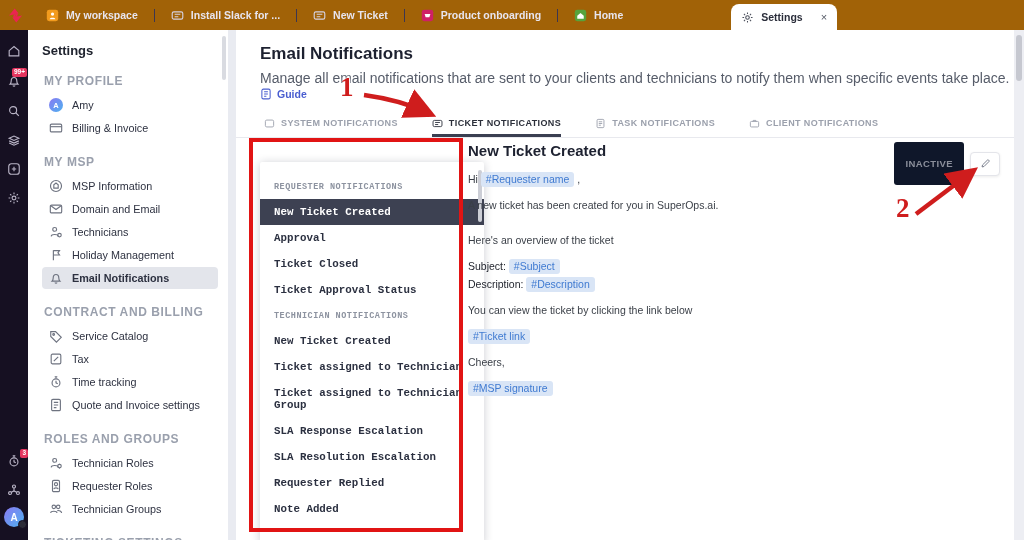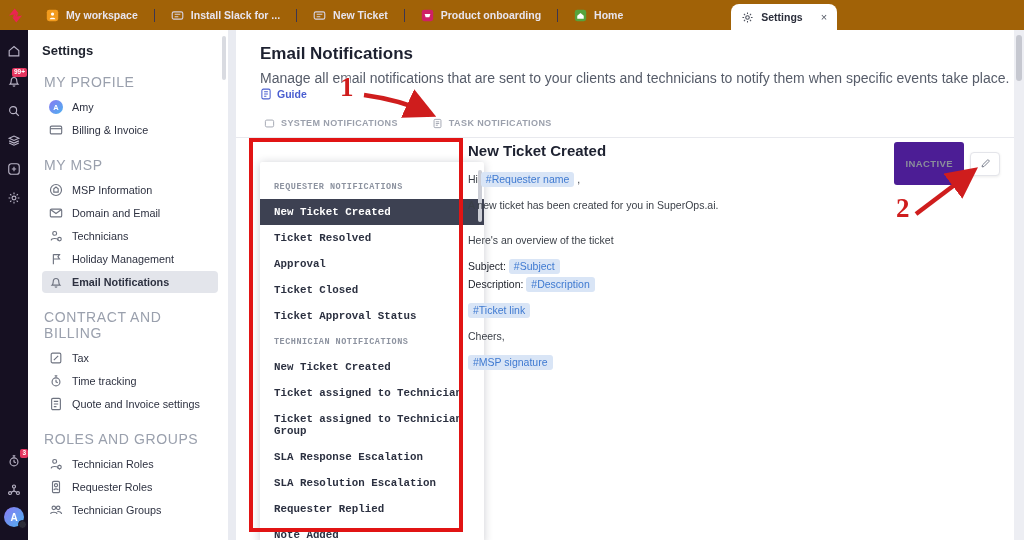--- a/index.html
+++ b/index.html
@@ -20,21 +20,21 @@
   .rail { position:absolute; left:0; top:30px; width:28px; height:510px; background:#161022; z-index:4; }
   .rail-ic { position:absolute; left:7px; width:14px; height:14px; }
   .rail-ic svg { width:14px; height:14px; }
   .badge { position:absolute; background:#e4355f; color:#fff; font-size:6.5px; font-weight:bold; border-radius:2px; padding:1px 2px; line-height:1; }
   .rail-avatar { position:absolute; left:4px; top:477px; width:20px; height:20px; border-radius:50%; background:linear-gradient(135deg,#8a79f2,#4db1f0); color:#fff; font-size:10px; font-weight:bold; display:flex; align-items:center; justify-content:center; }
   .rail-avatar .dot { position:absolute; right:-3px; bottom:-2px; width:9px; height:9px; border-radius:50%; background:#2c2c38; border:1px solid #161022; }
 
   
   .sidebar { position:absolute; left:28px; top:30px; width:200px; height:510px; background:#ffffff; padding:13px 10px 10px 14px; z-index:3; }
   .sb-title { font-size:13px; font-weight:bold; color:#20242f; margin-bottom:6px; }
-  .sb-sec { font-size:14px; font-weight:normal; letter-spacing:.6px; color:#9aa0ad; margin:16px 0 6px 2px; }
+  .sb-sec { font-size:12px; font-weight:bold; letter-spacing:.6px; color:#9aa0ad; margin:16px 0 6px 2px; }
   .sb-item { display:flex; align-items:center; gap:9px; padding:4px 7px; border-radius:4px; color:#2d3140; font-size:10.8px; cursor:pointer; margin-bottom:1px; }
   .sb-item.sel { background:#e3e5eb; font-weight:bold; }
   .sb-item .ic { width:14px; height:14px; flex:0 0 14px; display:inline-flex; }
   .sb-item .ic svg { width:14px; height:14px; }
   .sb-av { width:14px; height:14px; border-radius:50%; background:linear-gradient(135deg,#8a79f2,#4db1f0); color:#fff; font-size:7.5px; font-weight:bold; display:flex; align-items:center; justify-content:center; flex:0 0 14px; }
   .sb-scroll { position:absolute; right:2px; top:6px; width:4px; height:44px; border-radius:2px; background:#d9dbe1; }
 
   
   .main { position:absolute; left:236px; top:30px; width:778px; height:510px; background:#ffffff; z-index:2; }
   .m-title { position:absolute; left:24px; top:14px; font-size:17px; font-weight:bold; color:#1d2130; }
@@ -50,21 +50,21 @@
   .nlist { position:absolute; left:24px; top:132px; width:224px; height:382px; background:#ffffff; border-radius:2px; box-shadow:0 1px 10px rgba(25,28,50,.22); padding:12px 0 8px 0; overflow:hidden;font-family:Liberation Mono, monospace; }
   .nl-sec { font-size:8.5px; font-weight:bold; letter-spacing:.5px; color:#8d93a0; padding:8px 14px 7px 14px; }
   .nl-item { font-size:10.8px; font-weight:bold; color:#2b3040; padding:7px 14px; cursor:pointer; }
   .nl-item.sel { background:#3d4152; color:#ffffff; }
   .nl-scroll { position:absolute; right:2px; top:8px; width:4px; height:52px; border-radius:2px; background:#ccced6; }
 
   
   .preview { position:absolute; left:232px; top:112px; width:540px; }
   .p-title { font-size:15px; font-weight:bold; color:#1d2130; }
   .p-actions { position:absolute; right:8px; top:0px; display:flex; align-items:center; gap:6px; }
-  .p-badge { background:#4c1d95; color:#8b8f9b; font-size:9.5px; font-weight:bold; letter-spacing:.4px; padding:16px 11px; border-radius:3px; }
+  .p-badge { background:#0f172a; color:#8b8f9b; font-size:9.5px; font-weight:bold; letter-spacing:.4px; padding:16px 11px; border-radius:3px; }
   .p-edit { width:30px; height:24px; background:#fff; border:1px solid #e4e5ea; border-radius:4px; box-shadow:0 1px 3px rgba(0,0,0,.08); display:flex; align-items:center; justify-content:center; cursor:pointer; }
   .p-edit svg { width:11px; height:11px; }
   .p-body { margin-top:14px; font-size:10.5px; color:#3a3f47; }
   .p-body p { margin:0 0 13px 0; line-height:1.25; }
   .p-body p.gap { margin-top:22px; }
   .chip { background:#d9e5f6; color:#3f7ad1; border-radius:3px; padding:1px 5px 2px 5px; }
   .b { font-weight:normal; color:#23262f; }
 
   
   .pg-scroll { position:absolute; right:0; top:30px; width:10px; height:510px; background:#edeef3; z-index:6; }
@@ -254,20 +254,29 @@
             <path d="M3.5 11.5h9c-1-1-1.3-2-1.3-3.5 0-2.4-1-4-3.2-4s-3.2 1.6-3.2 4c0 1.5-.3 2.5-1.3 3.5z"></path>
             <path d="M6.8 13.2a1.3 1.3 0 0 0 2.4 0"></path>
           </svg>
         </span>
         <span>Email Notifications</span>
       </div>
       <div class="sb-sec">CONTRACT AND BILLING</div>
       <div class="sb-item">
         <span class="ic">
           <svg viewBox="0 0 16 16" fill="none" stroke="#6e7380" stroke-width="1.3">
+            <path d="M2 8.5V3h5.5L14 9.5 8.5 15z"></path>
+            <circle cx="5.3" cy="6.3" r="1"></circle>
+          </svg>
+        </span>
+        <span>Service Catalog</span>
+      </div>
+      <div class="sb-item">
+        <span class="ic">
+          <svg viewBox="0 0 16 16" fill="none" stroke="#6e7380" stroke-width="1.3">
             <rect x="2.5" y="2.5" width="11" height="11" rx="1.5"></rect>
             <path d="m5.5 10.5 5-5M6 6h.01M10 10h.01"></path>
           </svg>
         </span>
         <span>Tax</span>
       </div>
       <div class="sb-item">
         <span class="ic">
           <svg viewBox="0 0 16 16" fill="none" stroke="#6e7380" stroke-width="1.3">
             <circle cx="8" cy="9" r="4.5"></circle>
@@ -335,36 +344,53 @@
   </div>
   <div class="m-tabs" id="m-tabs">
       <div class="m-tab">
         <span style="display: inline-flex;">
           <svg viewBox="0 0 16 16" fill="none" stroke="currentColor" stroke-width="1.3">
             <rect x="2" y="3" width="12" height="10" rx="2"></rect>
           </svg>
         </span>
         <span>SYSTEM NOTIFICATIONS</span>
       </div>
+      <div class="m-tab active">
+        <span style="display: inline-flex;">
+          <svg viewBox="0 0 16 16" fill="none" stroke="currentColor" stroke-width="1.3">
+            <rect x="1.5" y="3.5" width="13" height="9" rx="2"></rect>
+            <path d="M4.5 6.5h7M4.5 9.5h4.5"></path>
+          </svg>
+        </span>
+        <span>TICKET NOTIFICATIONS</span>
+      </div>
       <div class="m-tab">
         <span style="display: inline-flex;">
           <svg viewBox="0 0 16 16" fill="none" stroke="currentColor" stroke-width="1.3">
             <rect x="3" y="2" width="10" height="12" rx="1.5"></rect>
             <path d="M5.5 5.5h5M5.5 8h5M5.5 10.5h3"></path>
           </svg>
         </span>
         <span>TASK NOTIFICATIONS</span>
       </div>
+      <div class="m-tab">
+        <span style="display: inline-flex;">
+          <svg viewBox="0 0 16 16" fill="none" stroke="currentColor" stroke-width="1.3">
+            <rect x="2" y="5" width="12" height="8" rx="1.5"></rect>
+            <path d="M6 5V3.5h4V5"></path>
+          </svg>
+        </span>
+        <span>CLIENT NOTIFICATIONS</span>
+      </div>
     </div>
 
   <div class="nlist">
     <div id="nl-body">
         <div class="nl-sec">REQUESTER NOTIFICATIONS</div>
         <div class="nl-item sel">New Ticket Created</div>
-        <div class="nl-item">Ticket Resolved</div>
         <div class="nl-item">Approval</div>
         <div class="nl-item">Ticket Closed</div>
         <div class="nl-item">Ticket Approval Status</div>
         <div class="nl-sec">TECHNICIAN NOTIFICATIONS</div>
         <div class="nl-item">New Ticket Created</div>
         <div class="nl-item">Ticket assigned to Technician</div>
         <div class="nl-item">Ticket assigned to Technician Group</div>
         <div class="nl-item">SLA Response Escalation</div>
         <div class="nl-item">SLA Resolution Escalation</div>
         <div class="nl-item">Requester Replied</div>
@@ -382,20 +408,21 @@
             <path d="m3 13 .6-2.8 7.2-7.2a1.2 1.2 0 0 1 1.7 0l.5.5a1.2 1.2 0 0 1 0 1.7L5.8 12.4z"></path>
           </svg>
       </span>
     </div>
     <div class="p-body" id="p-body">
         <p><span>Hi </span><span class="chip">#Requester name</span><span> ,</span></p>
         <p><span>A new ticket has been created for you in SuperOps.ai.</span></p>
         <p class="gap"><span>Here's an overview of the ticket</span></p>
         <p style="margin-bottom: 4px;"><span class="b">Subject: </span><span class="chip">#Subject</span></p>
         <p><span class="b">Description: </span><span class="chip">#Description</span></p>
+        <p><span>You can view the ticket by clicking the link below</span></p>
         <p><span class="chip">#Ticket link</span></p>
         <p><span>Cheers,</span></p>
         <p><span class="chip">#MSP signature</span></p>
       </div>
   </div>
 </div>
 
 <div class="pg-scroll">
     <div class="pg-thumb"></div>
   </div>

